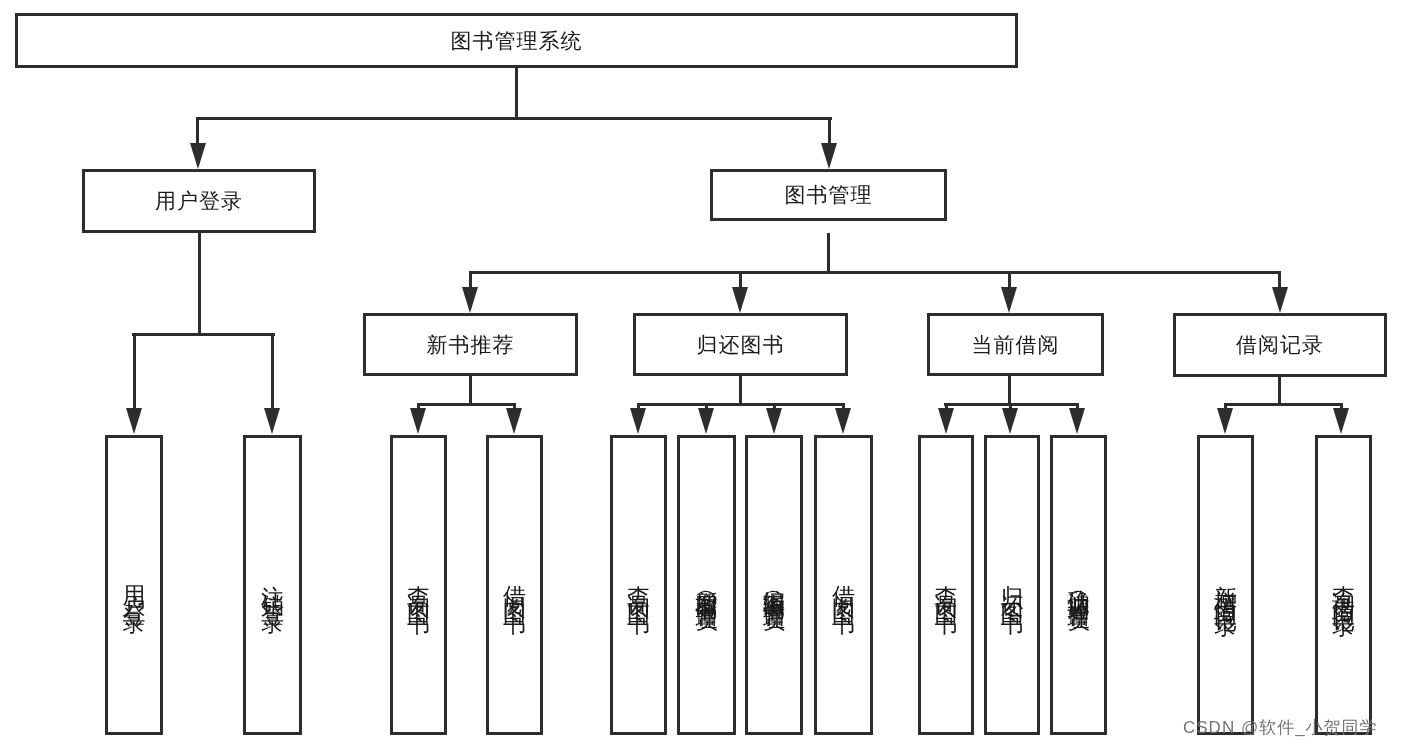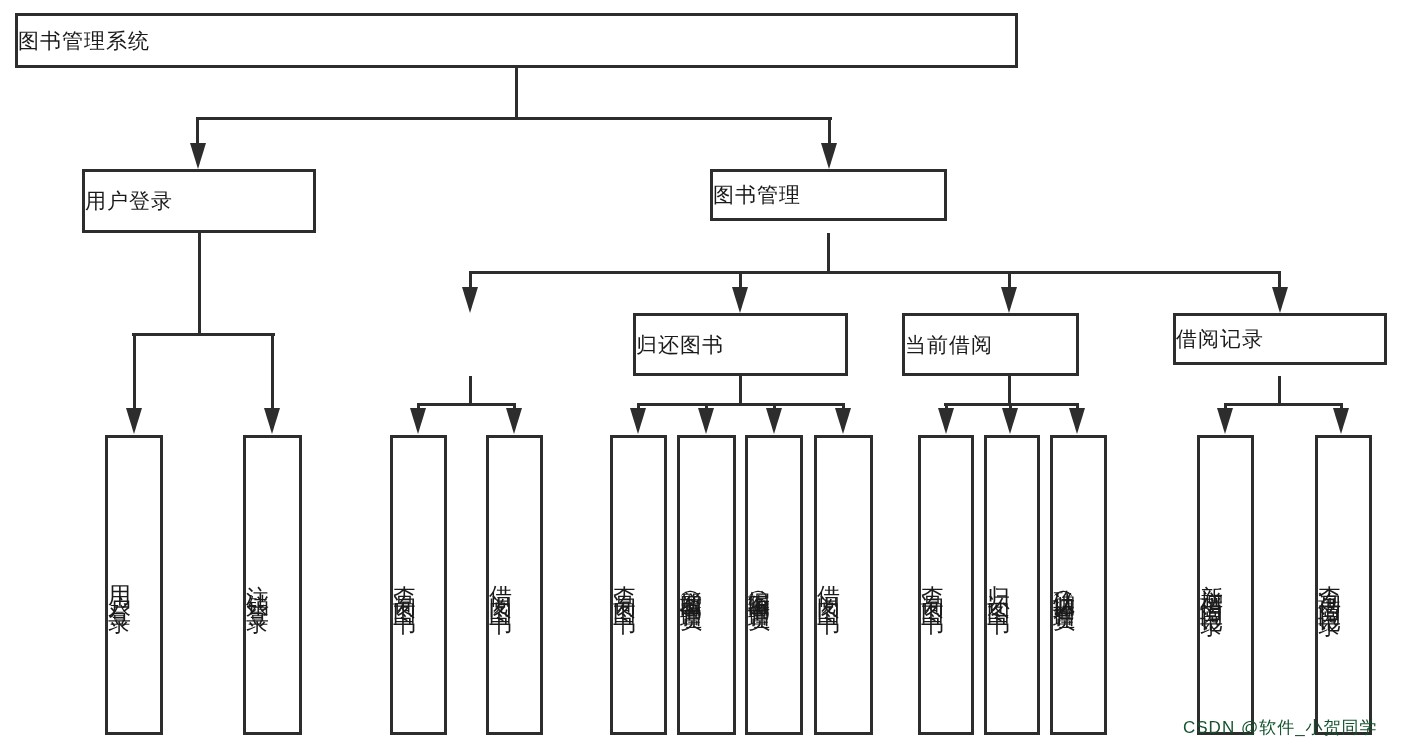--- a/index.html
+++ b/index.html
@@ -2,38 +2,38 @@
 <html><head>
 <meta charset="utf-8">
 <style>
   html,body{margin:0;padding:0;background:#ffffff;}
   #stage{
     position:relative;width:1405px;height:747px;background:#ffffff;overflow:hidden;
     font-family:"Liberation Sans","DejaVu Sans",sans-serif;color:#1a1a1a;
   }
   .box{
     position:absolute;box-sizing:border-box;background:#ffffff;
-    border:3px solid #2d2d2d;display:flex;align-items:center;
+    border:3px solid #2d2d2d;display:flex;align-items:center;justify-content:center;
   }
   .hbox{font-size:21px;letter-spacing:1px;white-space:nowrap;}
   .vtext{
     writing-mode:vertical-rl;text-orientation:mixed;
     font-size:23px;letter-spacing:9px;line-height:1;
   }
   .vtext.long{letter-spacing:3px;font-size:22px;}
   .vtext.mid{letter-spacing:6px;}
   .ln{position:absolute;background:#2d2d2d;display:block;}
   .ah{
     position:absolute;display:block;width:0;height:0;
     border-left:8px solid transparent;border-right:8px solid transparent;
     border-top:26px solid #2d2d2d;
   }
   .watermark{
     position:absolute;left:1183px;top:716px;font-size:17px;letter-spacing:1px;
-    color:#14532d;white-space:nowrap;
+    color:#737373;white-space:nowrap;
   }
 </style>
 </head>
 <body>
 
 <div id="stage">
 
   <i class="ln" style="left:515px;top:68px;width:3px;height:52px"></i>
   <i class="ln" style="left:196px;top:117px;width:636px;height:3px"></i>
   <i class="ln" style="left:196px;top:117px;width:3px;height:30px"></i>
@@ -98,27 +98,30 @@
     <span>图书管理系统</span>
   </div>
 
   <div class="box hbox" style="left:82px;top:169px;width:234px;height:64px">
     <span>用户登录</span>
   </div>
   <div class="box hbox" style="left:710px;top:169px;width:237px;height:52px">
     <span>图书管理</span>
   </div>
 
+  <div class="box hbox" style="left:363px;top:313px;width:215px;height:63px">
+    <span>新书推荐</span>
+  </div>
   <div class="box hbox" style="left:633px;top:313px;width:215px;height:63px">
     <span>归还图书</span>
   </div>
-  <div class="box hbox" style="left:902px;top:313px;width:177px;height:63px">
+  <div class="box hbox" style="left:927px;top:313px;width:177px;height:63px">
     <span>当前借阅</span>
   </div>
-  <div class="box hbox" style="left:1173px;top:313px;width:214px;height:52px">
+  <div class="box hbox" style="left:1173px;top:313px;width:214px;height:64px">
     <span>借阅记录</span>
   </div>
 
   <div class="box" style="left:105px;top:435px;width:58px;height:300px">
     <span class="vtext">用户登录</span>
   </div>
   <div class="box" style="left:243px;top:435px;width:59px;height:300px">
     <span class="vtext">注销登录</span>
   </div>
 

